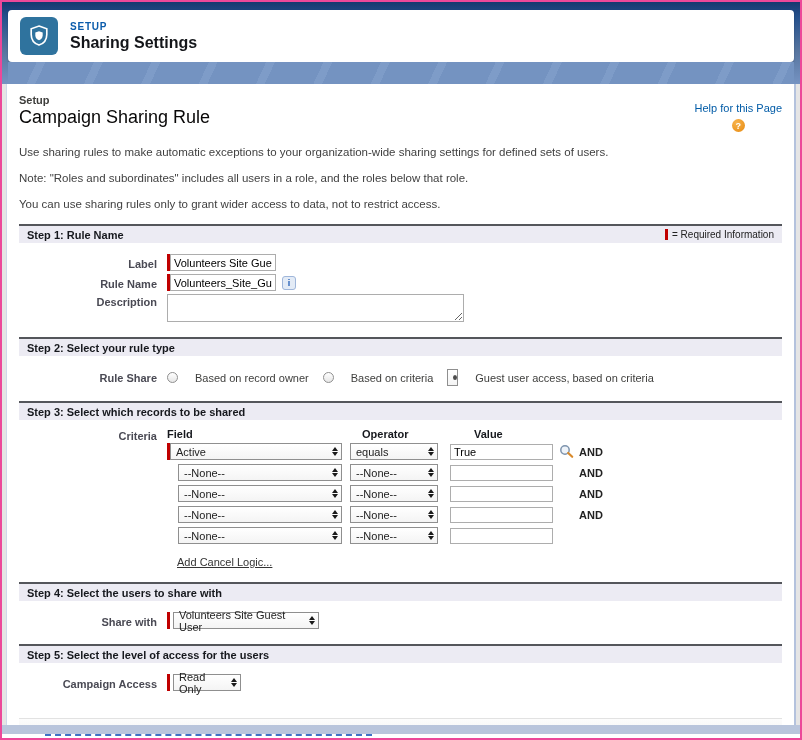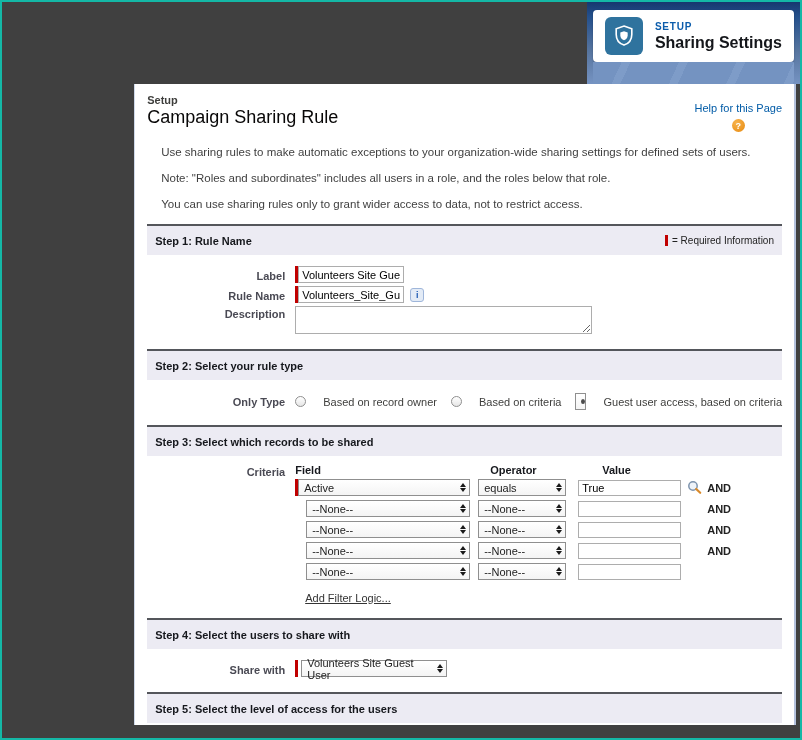--- a/index.html
+++ b/index.html
@@ -4,23 +4,23 @@
 <style>
   * { box-sizing: border-box; }
   html,body { margin:0; padding:0; }
   body {
     width:802px; height:740px;
     font-family:"Liberation Sans", sans-serif;
     background:#fff;
   }
   .screen {
     width:802px; height:740px;
-    border:2px solid #14b8a6;
+    border:2px solid #ec4899;
     display:flex; flex-direction:column;
-    background:#404040; overflow:hidden;align-items:flex-end;
+    background:#e5e5e5; overflow:hidden;
   }
 
   
   .top-chrome {
     background:linear-gradient(180deg,#16386f 0%, #24508c 18%, #57759f 60%, #7593c2 100%);
     padding:8px 6px 0 6px;
     flex-shrink:0;
   }
   .header-card {
     background:#fff; border-radius:4px;
@@ -53,27 +53,27 @@
   .bc { font-size:11px; font-weight:bold; color:#3e3e3c; }
   .page-title { font-size:18px; color:#080707; margin-top:1px; }
   .help { display:flex; align-items:center; gap:5px; margin-top:8px; cursor:pointer;flex-direction:column; }
   .help a { color:#015ba7; font-size:11px; text-decoration:none; }
   .help-q {
     width:13px; height:13px; border-radius:50%;
     background:radial-gradient(circle at 35% 30%, #f7b34c, #e78a10);
     color:#fff; font-size:9px; font-weight:bold;
     display:flex; align-items:center; justify-content:center;
   }
-  .intro p { font-size:11.5px; color:#3f3f3f; margin:14px 0 0 14px; }
+  .intro p { font-size:11.5px; color:#3f3f3f; margin:14px 0 0 0; }
 
   
   .form { margin-top:14px; }
   .sec-h {
     background:#ecebf3; border-top:2px solid #54565b;
-    padding:3px 8px; height:31px;
+    padding:3px 8px; height:19px;
     font-size:11px; font-weight:bold; color:#16181d;
     display:flex; justify-content:space-between; align-items:center;gap:36px;
   }
   .legend { font-weight:normal; font-size:10px; color:#222; display:flex; align-items:center; gap:4px; }
   .sec-b { padding:8px 0 12px 0; }
 
   .frow { display:flex; align-items:center; margin:3px 0; }
   .frow.top { align-items:flex-start; }
   .flabel {
     width:148px; flex-shrink:0; text-align:right; padding-right:10px;
@@ -218,21 +218,21 @@
           <div class="flabel">Description</div>
           <textarea class="tin" style=""></textarea>
         </div>
       </div>
 
       <div class="sec-h">
         <span>Step 2: Select your rule type</span>
       </div>
       <div class="sec-b">
         <div class="frow">
-          <div class="flabel">Only Type</div>
+          <div class="flabel">Rule Share</div>
           <div class="radio-row">
             <span class="ropt">
               <span class="rdot"></span>
               <span>Based on record owner</span>
             </span>
             <span class="ropt">
               <span class="rdot"></span>
               <span>Based on criteria</span>
             </span>
             <span class="ropt">
@@ -385,21 +385,21 @@
                     </span>
                 </div>
               </div>
               <div class="c-val">
                 <input class="tin" type="text" value="" style="">
               </div>
             </div>
 
           </div>
         </div>
-        <a href="#" class="filter-link">Add Filter Logic...</a>
+        <a href="#" class="filter-link">Add Cancel Logic...</a>
       </div>
 
       <div class="sec-h">
         <span>Step 4: Select the users to share with</span>
       </div>
       <div class="sec-b">
         <div class="frow">
           <div class="flabel">Share with</div>
           <span class="reqbar"></span>
           <div class="sel" style="width:146px; margin-left:3px;">

